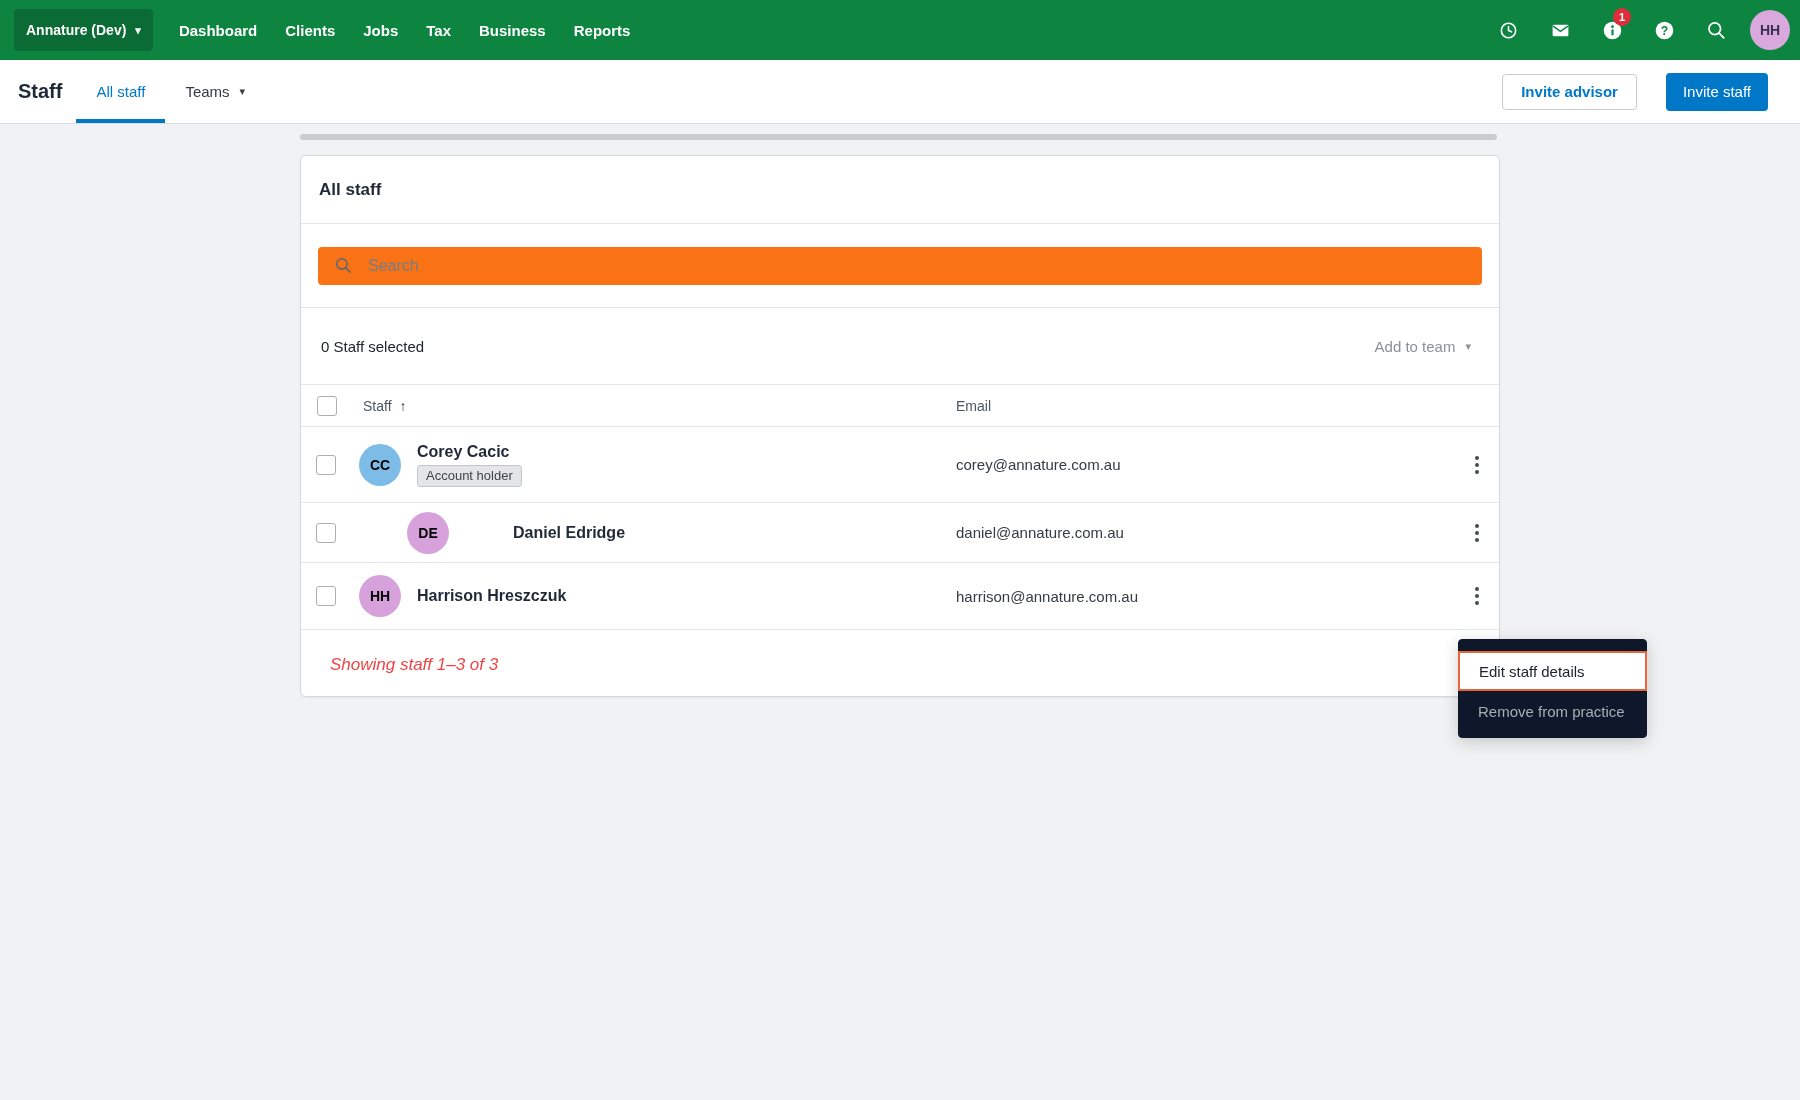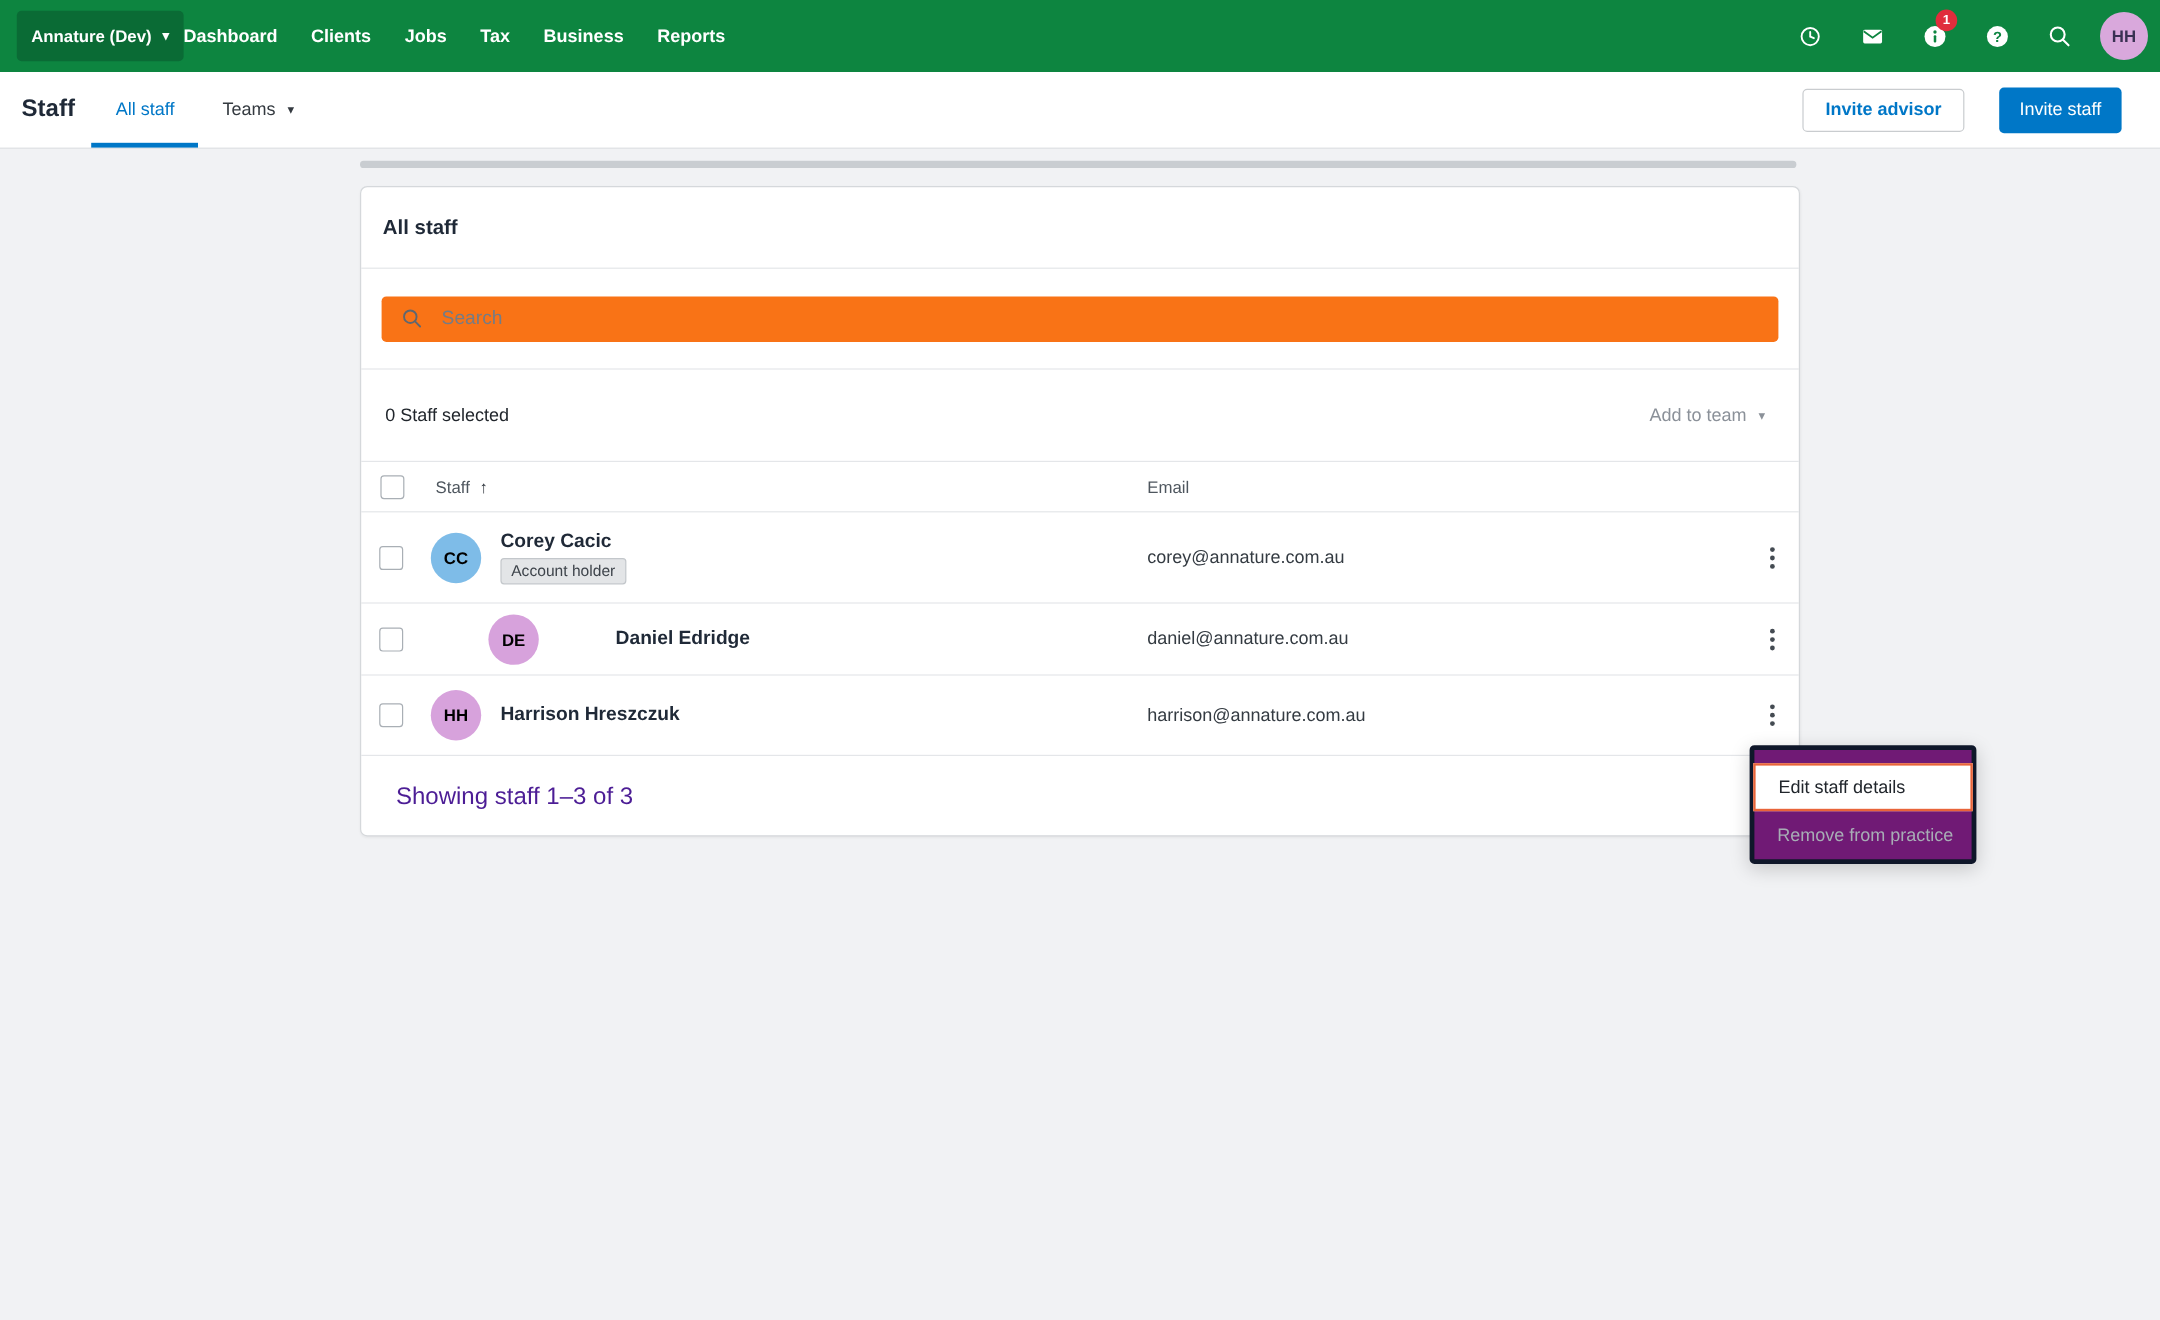--- a/index.html
+++ b/index.html
@@ -18,21 +18,21 @@
     background: #0D8540;
     display: flex; align-items: center;
   }
   .org-btn {
     margin-left: 14px; height: 42px; padding: 0 12px;
     background: #0A6B35; border-radius: 4px;
     display: flex; align-items: center; gap: 9px;
     color: #fff; font-size: 14px; cursor: pointer; font-weight: bold;
   }
   .org-caret { font-size: 11px; line-height: 1; color:#fff; }
-  .nav-items { display: flex; gap: 28px; }
+  .nav-items { display: flex; margin-left: 26px; gap: 28px; }
   .nav-item { color:#fff; font-size:15px; font-weight:bold; cursor:pointer; }
   .nav-spacer { flex:1; }
   .nav-icons { display:flex; align-items:center; margin-right:10px; }
   .nav-icon-btn {
     width:52px; height:60px; display:flex; align-items:center; justify-content:center;
     position:relative; cursor:pointer;
   }
   .notif-badge {
     position:absolute; top:8px; right:7px;
     min-width:18px; height:18px; border-radius:9px;
@@ -164,26 +164,26 @@
   }
   .row-email { position:absolute; left:655px; font-size:15px; color:#343B42; }
   .kebab-btn {
     position:absolute; left:1164px; width:24px; height:28px;
     display:flex; flex-direction:column; align-items:center; justify-content:center;
     gap:3px; cursor:pointer; background:none; border:none;
   }
   .kebab-dot { width:4px; height:4px; border-radius:50%; background:#444B52; }
 
   .card-footer { height:69px; display:flex; align-items:center; padding-left:29px; }
-  .footer-text { font-size:20px; color:#4c1d95; }
+  .footer-text { font-size:17px; color:#ef4444;font-style:italic; }
 
   
   .context-menu {
-    position:absolute; left:1458px; top:621px; width:189px; height:99px;
-    background:#701a75; border:4px solid #0f172a; border-radius:4px;
+    position:absolute; left:1458px; top:639px; width:189px; height:99px;
+    background:#0f172a; border:1px solid #0f172a; border-radius:4px;
     box-shadow:0 4px 16px rgba(0,0,0,0.18); z-index:10;
   }
   .menu-item {
     font-size:15px; color:#21262C; padding-left:19px;
     display:flex; align-items:center; cursor:pointer;
   }
   .menu-item.highlighted {
     position:absolute; left:-1px; right:-1px; top:11px; height:40px;
     border:2px solid #E8643A; background:#fff;
   }

